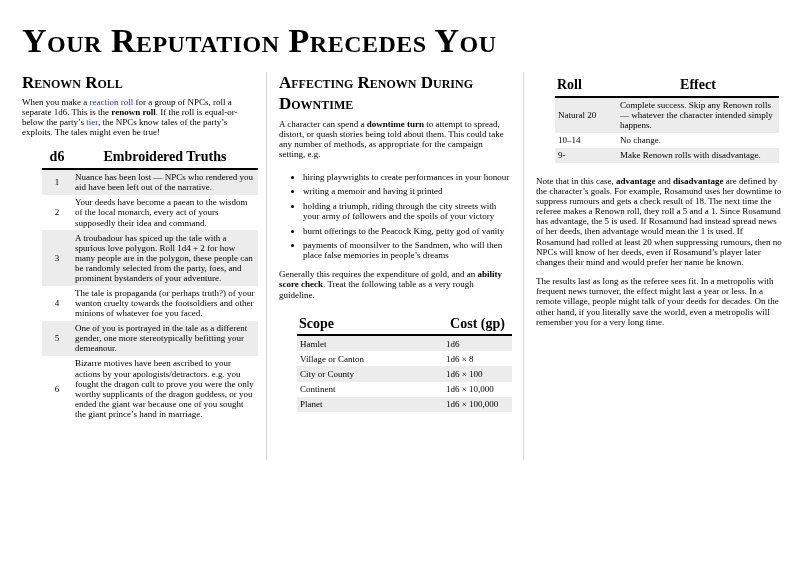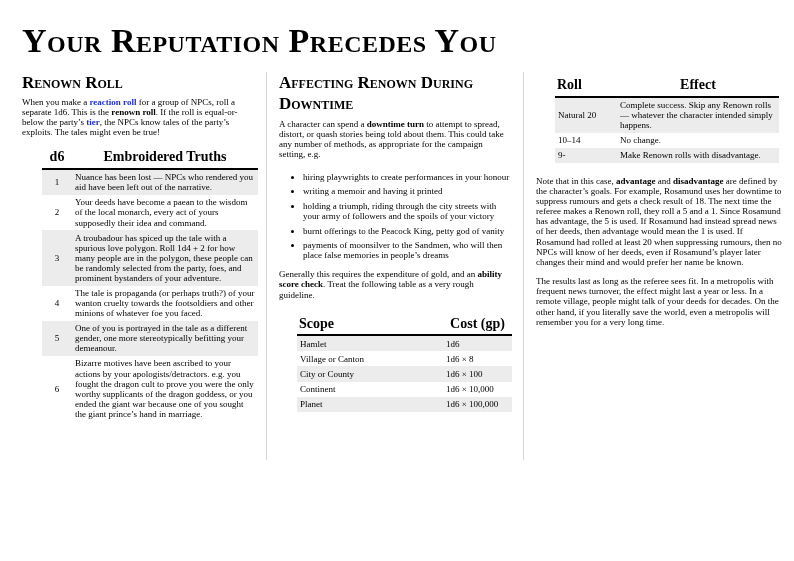--- a/index.html
+++ b/index.html
@@ -20,21 +20,21 @@
   .col-left{width:232px;}
   .col-mid{width:232px;}
   .col-right{width:246px;}
   .vdivider{flex:none;width:1px;height:388px;background:#d6d6d6;margin:0 12px;}
   h2.section-heading{
     font-weight:bold;font-variant:small-caps;
     font-size:17px;line-height:1.25;margin:0 0 4px 0;
   }
   p{margin:0 0 9.5px 0;}
   .b{font-weight:bold;}
-  a.link{font-weight:bold;text-decoration:none;}
+  a.link{font-weight:normal;text-decoration:none;}
   ul.bullets{margin:13px 0 9px 0;padding-left:24px;}
   ul.bullets li{margin-bottom:4.5px;}
   table.dtable{border-collapse:collapse;table-layout:fixed;}
   table.dtable th{
     font-weight:bold;font-size:14px;text-align:center;
     border-bottom:2px solid #000;padding:2px 2px 3px 2px;
   }
   table.dtable td{padding:2.5px 3px;vertical-align:middle;}
   table.dtable tbody tr:nth-child(odd){background:#ececec;}
   

